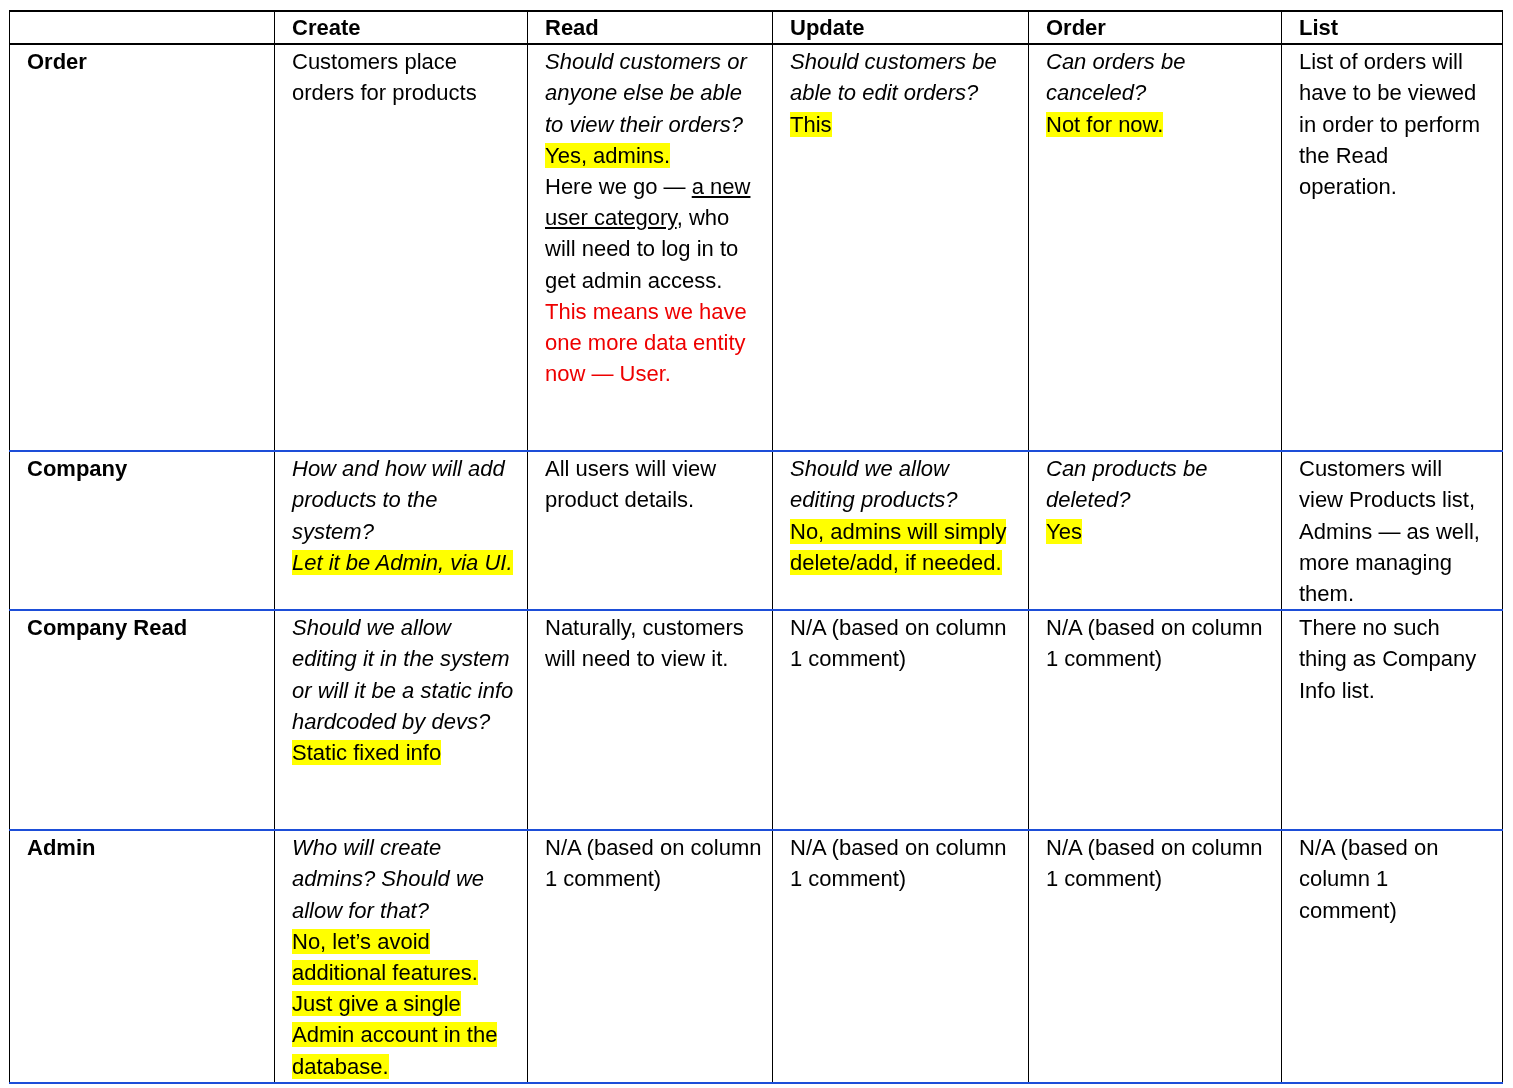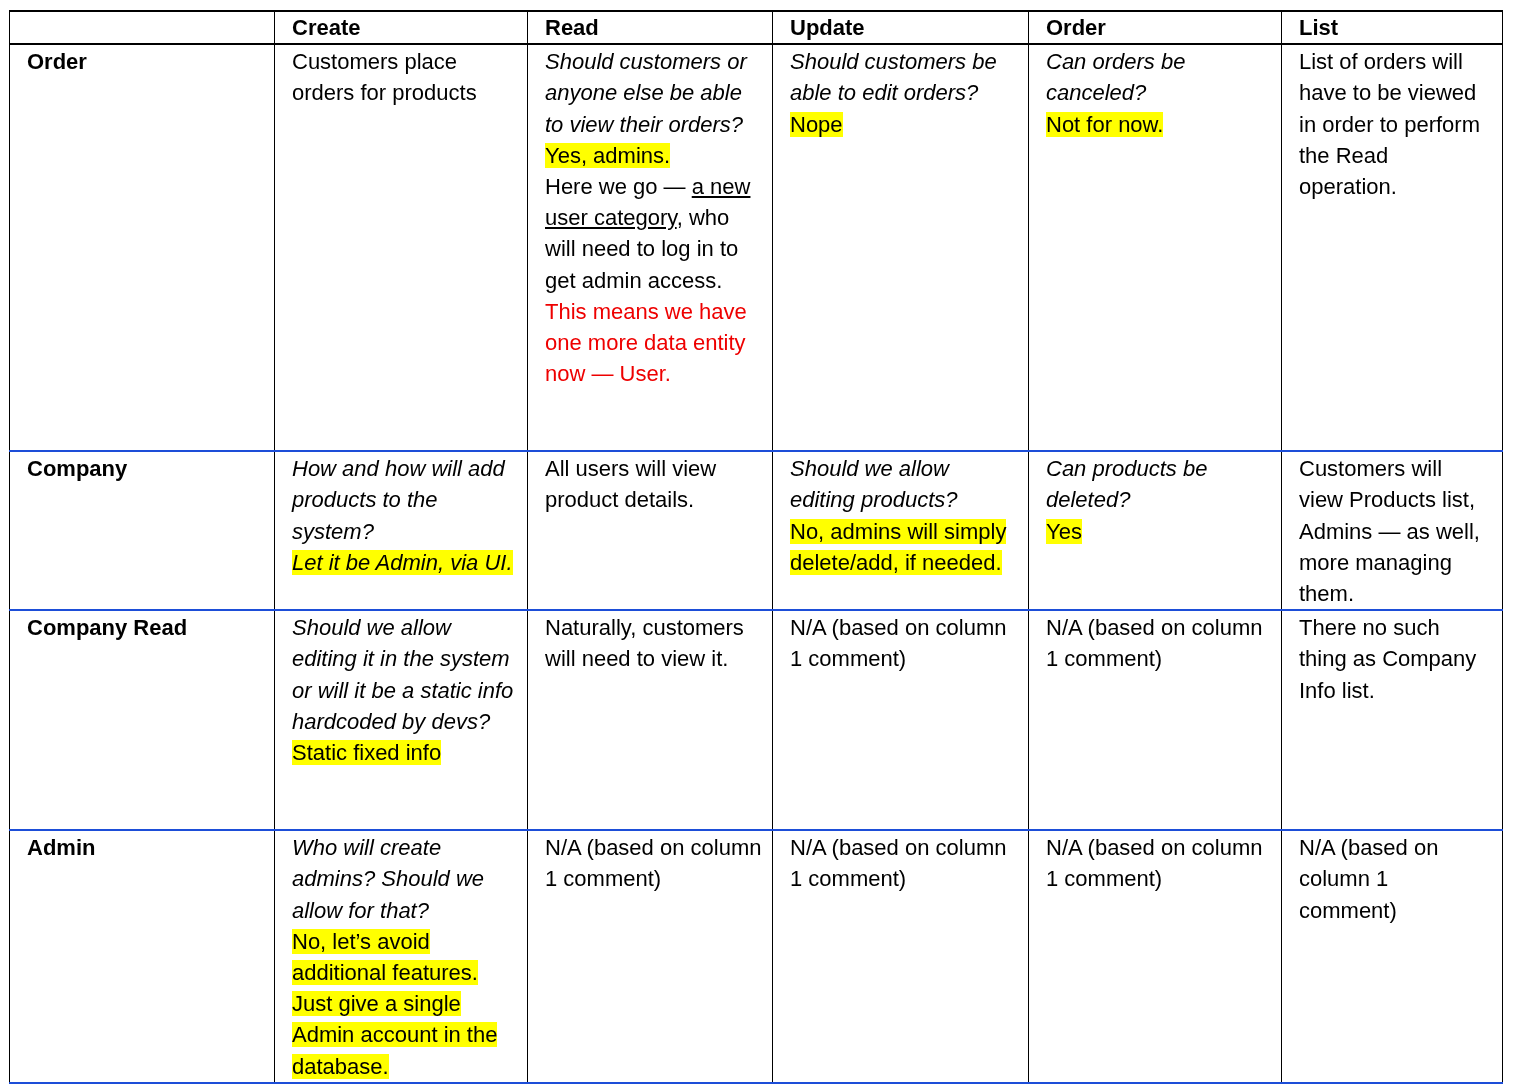--- a/index.html
+++ b/index.html
@@ -68,21 +68,21 @@
       <td>
         <span>Customers place orders for products</span>
       </td>
       <td>
         <span class="q blk">Should customers or anyone else be able to view their orders?</span>
         <span class="hl">Yes, admins.</span><br>
         <span>Here we go — </span><span class="ul">a new user category</span><span>, who will need to log in to get admin access. </span><span class="red">This means we have one more data entity now — User.</span>
       </td>
       <td>
         <span class="q blk">Should customers be able to edit orders?</span>
-        <span class="hl">Nope</span>
+        <span class="hl">This</span>
       </td>
       <td>
         <span class="q blk">Can orders be canceled?</span>
         <span class="hl">Not for now.</span>
       </td>
       <td>
         <span>List of orders will have to be viewed in order to perform the Read operation.</span>
       </td>
     </tr>
 

